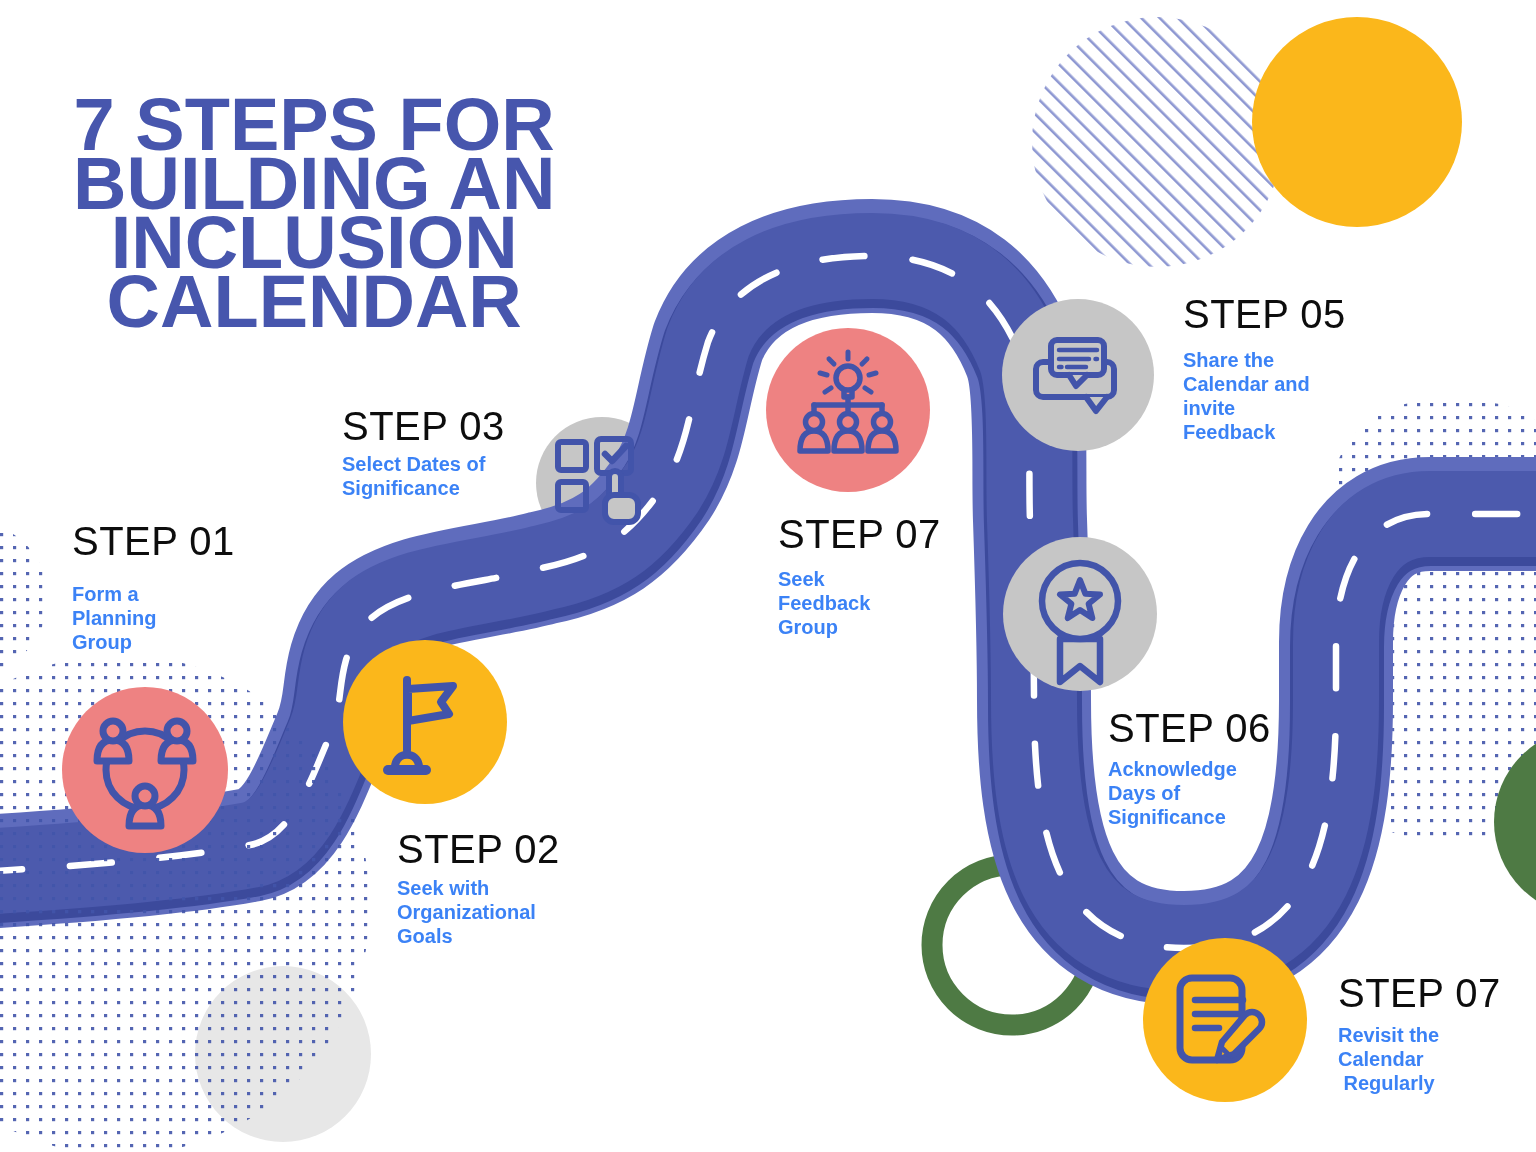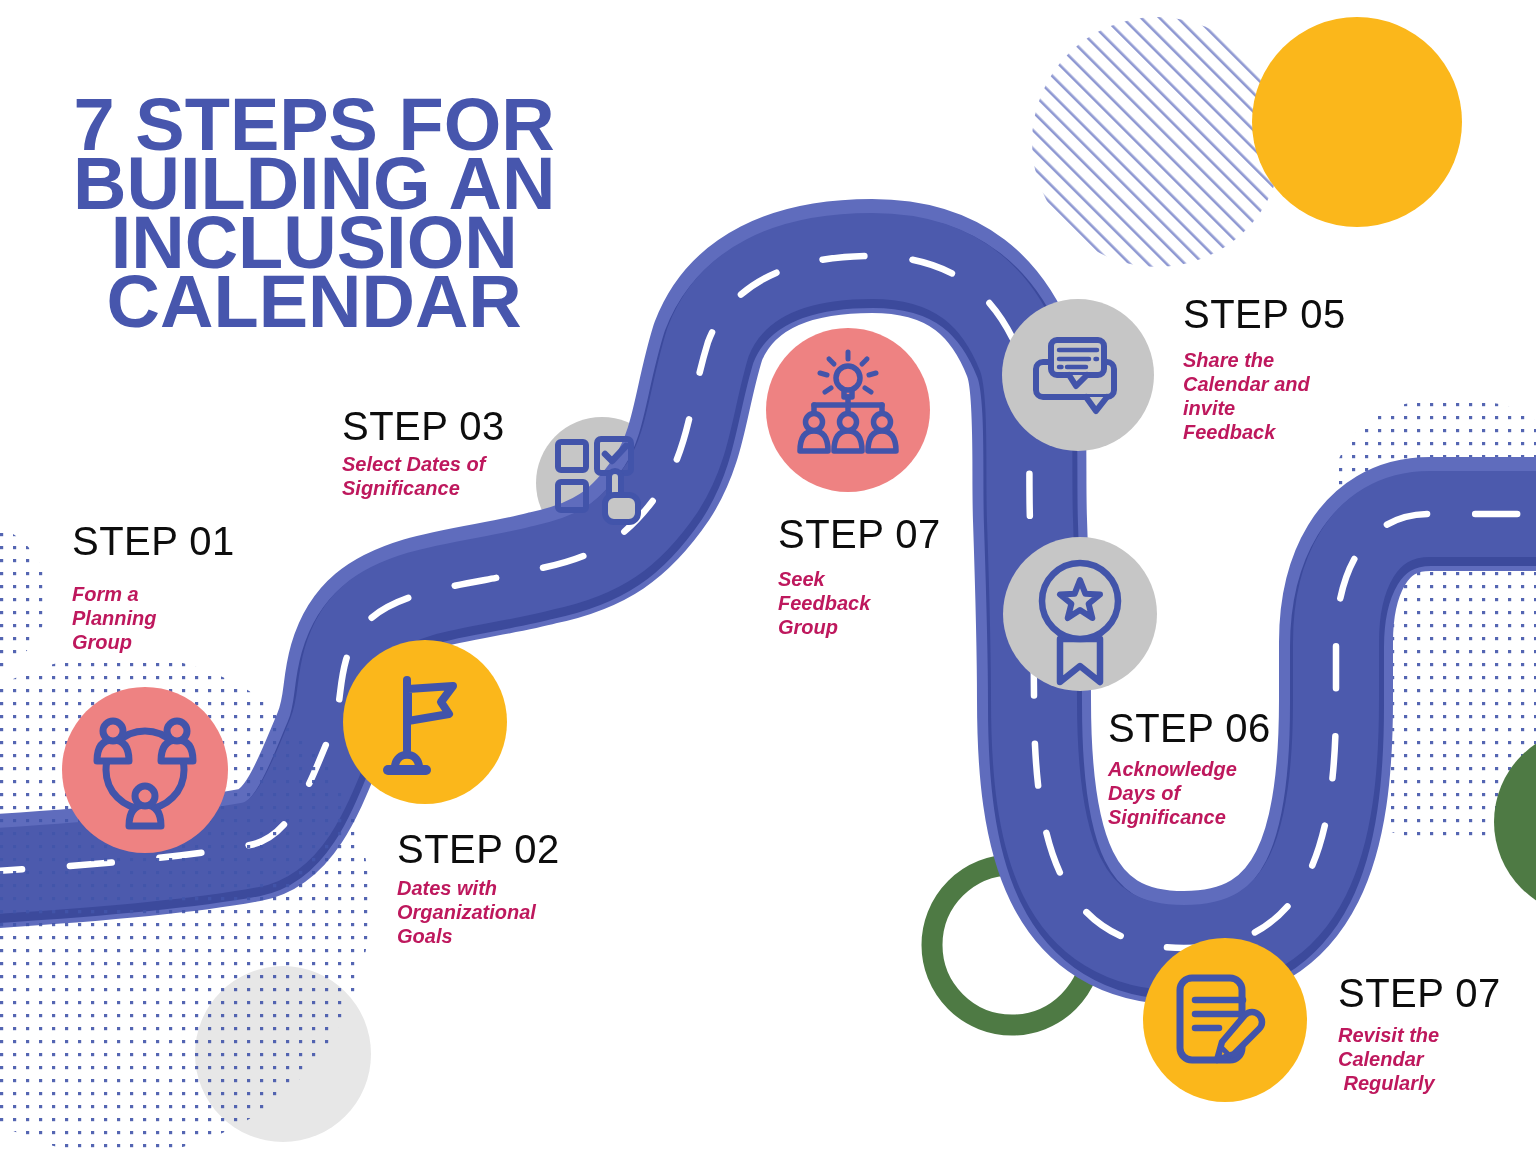--- a/index.html
+++ b/index.html
@@ -4,21 +4,21 @@
 <style>
   html,body{margin:0;padding:0;background:#fff;}
   .canvas{position:relative;width:1536px;height:1152px;background:#ffffff;overflow:hidden;
           font-family:"Liberation Sans", sans-serif;}
   .layer{position:absolute;left:0;top:0;width:1536px;height:1152px;}
   .page-title{position:absolute;left:73px;top:95px;font-size:74px;line-height:59px;
               font-weight:800;color:#4756ad;letter-spacing:0px;white-space:pre;text-align:center;}
   .step-label{position:absolute;font-size:40px;line-height:30px;font-weight:400;
               color:#0d0d0d;letter-spacing:0.5px;white-space:pre;}
   .step-desc{position:absolute;font-size:20px;line-height:24px;font-weight:800;
-             color:#be185d;white-space:pre;font-style:italic;}
+             color:#3b82f6;white-space:pre;}
 </style>
 </head>
 <body>
 
 <div class="canvas">
 
   <svg class="layer" viewBox="0 0 1536 1152">
     <defs>
       <pattern id="dots" width="13" height="13" patternUnits="userSpaceOnUse">
         <rect x="0" y="0" width="3.2" height="3.2" fill="#4254aa" opacity="0.9"></rect>
@@ -150,21 +150,21 @@
       <path d="M -2 29 L 4 35" stroke-width="5"></path>
     </g>
   </svg>
 
   <div class="page-title"><div>7 STEPS FOR</div><div>BUILDING AN</div><div>INCLUSION</div><div>CALENDAR</div></div>
 
   <div class="step-label" style="left:72px;top:526px">STEP 01</div>
   <div class="step-desc" style="left:72px;top:582px"><div>Form a</div><div>Planning</div><div>Group</div></div>
 
   <div class="step-label" style="left:397px;top:834px">STEP 02</div>
-  <div class="step-desc" style="left:397px;top:876px"><div>Dates with</div><div>Organizational</div><div>Goals</div></div>
+  <div class="step-desc" style="left:397px;top:876px"><div>Seek with</div><div>Organizational</div><div>Goals</div></div>
 
   <div class="step-label" style="left:342px;top:411px">STEP 03</div>
   <div class="step-desc" style="left:342px;top:452px"><div>Select Dates of</div><div>Significance</div></div>
 
   <div class="step-label" style="left:778px;top:519px">STEP 07</div>
   <div class="step-desc" style="left:778px;top:567px"><div>Seek</div><div>Feedback</div><div>Group</div></div>
 
   <div class="step-label" style="left:1183px;top:299px">STEP 05</div>
   <div class="step-desc" style="left:1183px;top:348px"><div>Share the</div><div>Calendar and</div><div>invite</div><div>Feedback</div></div>
 

